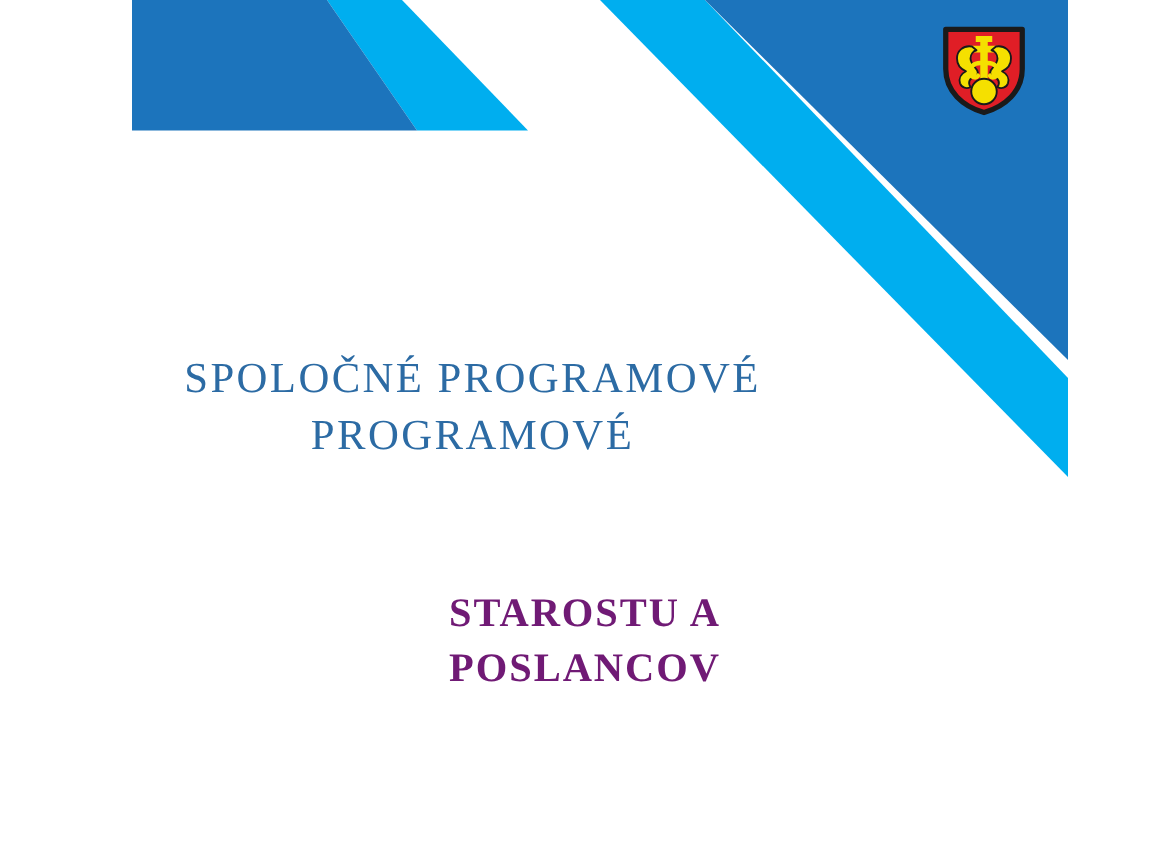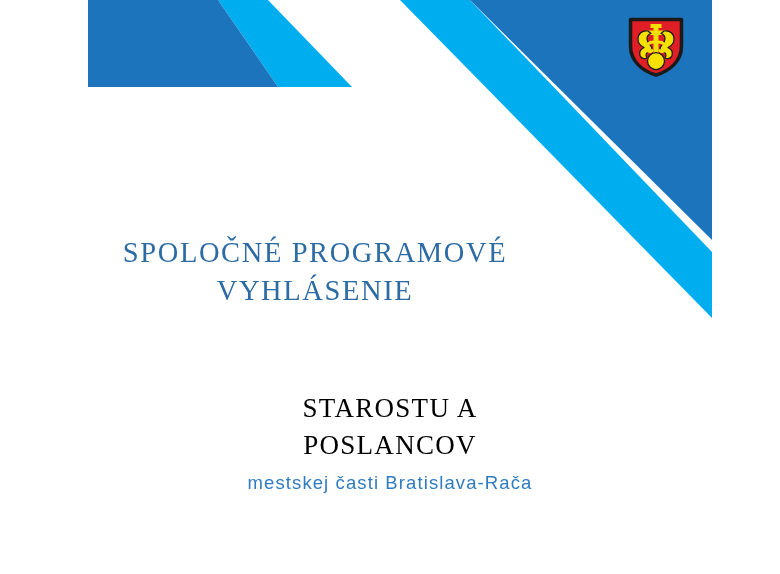--- a/index.html
+++ b/index.html
@@ -52,22 +52,23 @@
     left: 0;
     top: 390px;
     width: 780px;
     text-align: center;
   }
   .subject-line {
     font-family: "Liberation Serif", serif;
     font-size: 27px;
     line-height: 37px;
     letter-spacing: 1.3px;
-    color: #000000;
+    color: #701a75;
     white-space: pre;
+    font-weight: bold;
   }
   #org-block {
     position: absolute;
     left: 0;
     top: 470px;
     width: 780px;
     text-align: center;
   }
   .org-line {
     font-family: "Liberation Sans", sans-serif;
@@ -116,25 +117,22 @@
              C69 54 74 50 74 44 C74 38 70 34 66 33 Z" fill="#f5e000" stroke="#1a1a1a" stroke-width="2.5" stroke-linejoin="round"></path>
 
     <path d="M51 50 C42 50 36 56 38 64 C39 69 45 71 48 67" fill="none" stroke="#f5e000" stroke-width="6" stroke-linecap="round"></path>
     <path d="M61 50 C70 50 76 56 74 64 C73 69 67 71 64 67" fill="none" stroke="#f5e000" stroke-width="6" stroke-linecap="round"></path>
 
     <circle cx="56" cy="88" r="17" fill="#f5e000" stroke="#1a1a1a" stroke-width="2.5"></circle>
   </svg>
 
   <div id="title-block">
     <div class="title-line">SPOLOČNÉ PROGRAMOVÉ</div>
-    <div class="title-line">VYHLÁSENIE</div>
+    <div class="title-line">PROGRAMOVÉ</div>
   </div>
 
   <div id="subject-block">
     <div class="subject-line">STAROSTU A</div>
     <div class="subject-line">POSLANCOV</div>
   </div>
 
-  <div id="org-block">
-    <div class="org-line">mestskej časti Bratislava-Rača</div>
-  </div>
 
 </div>
 
 </body></html>

